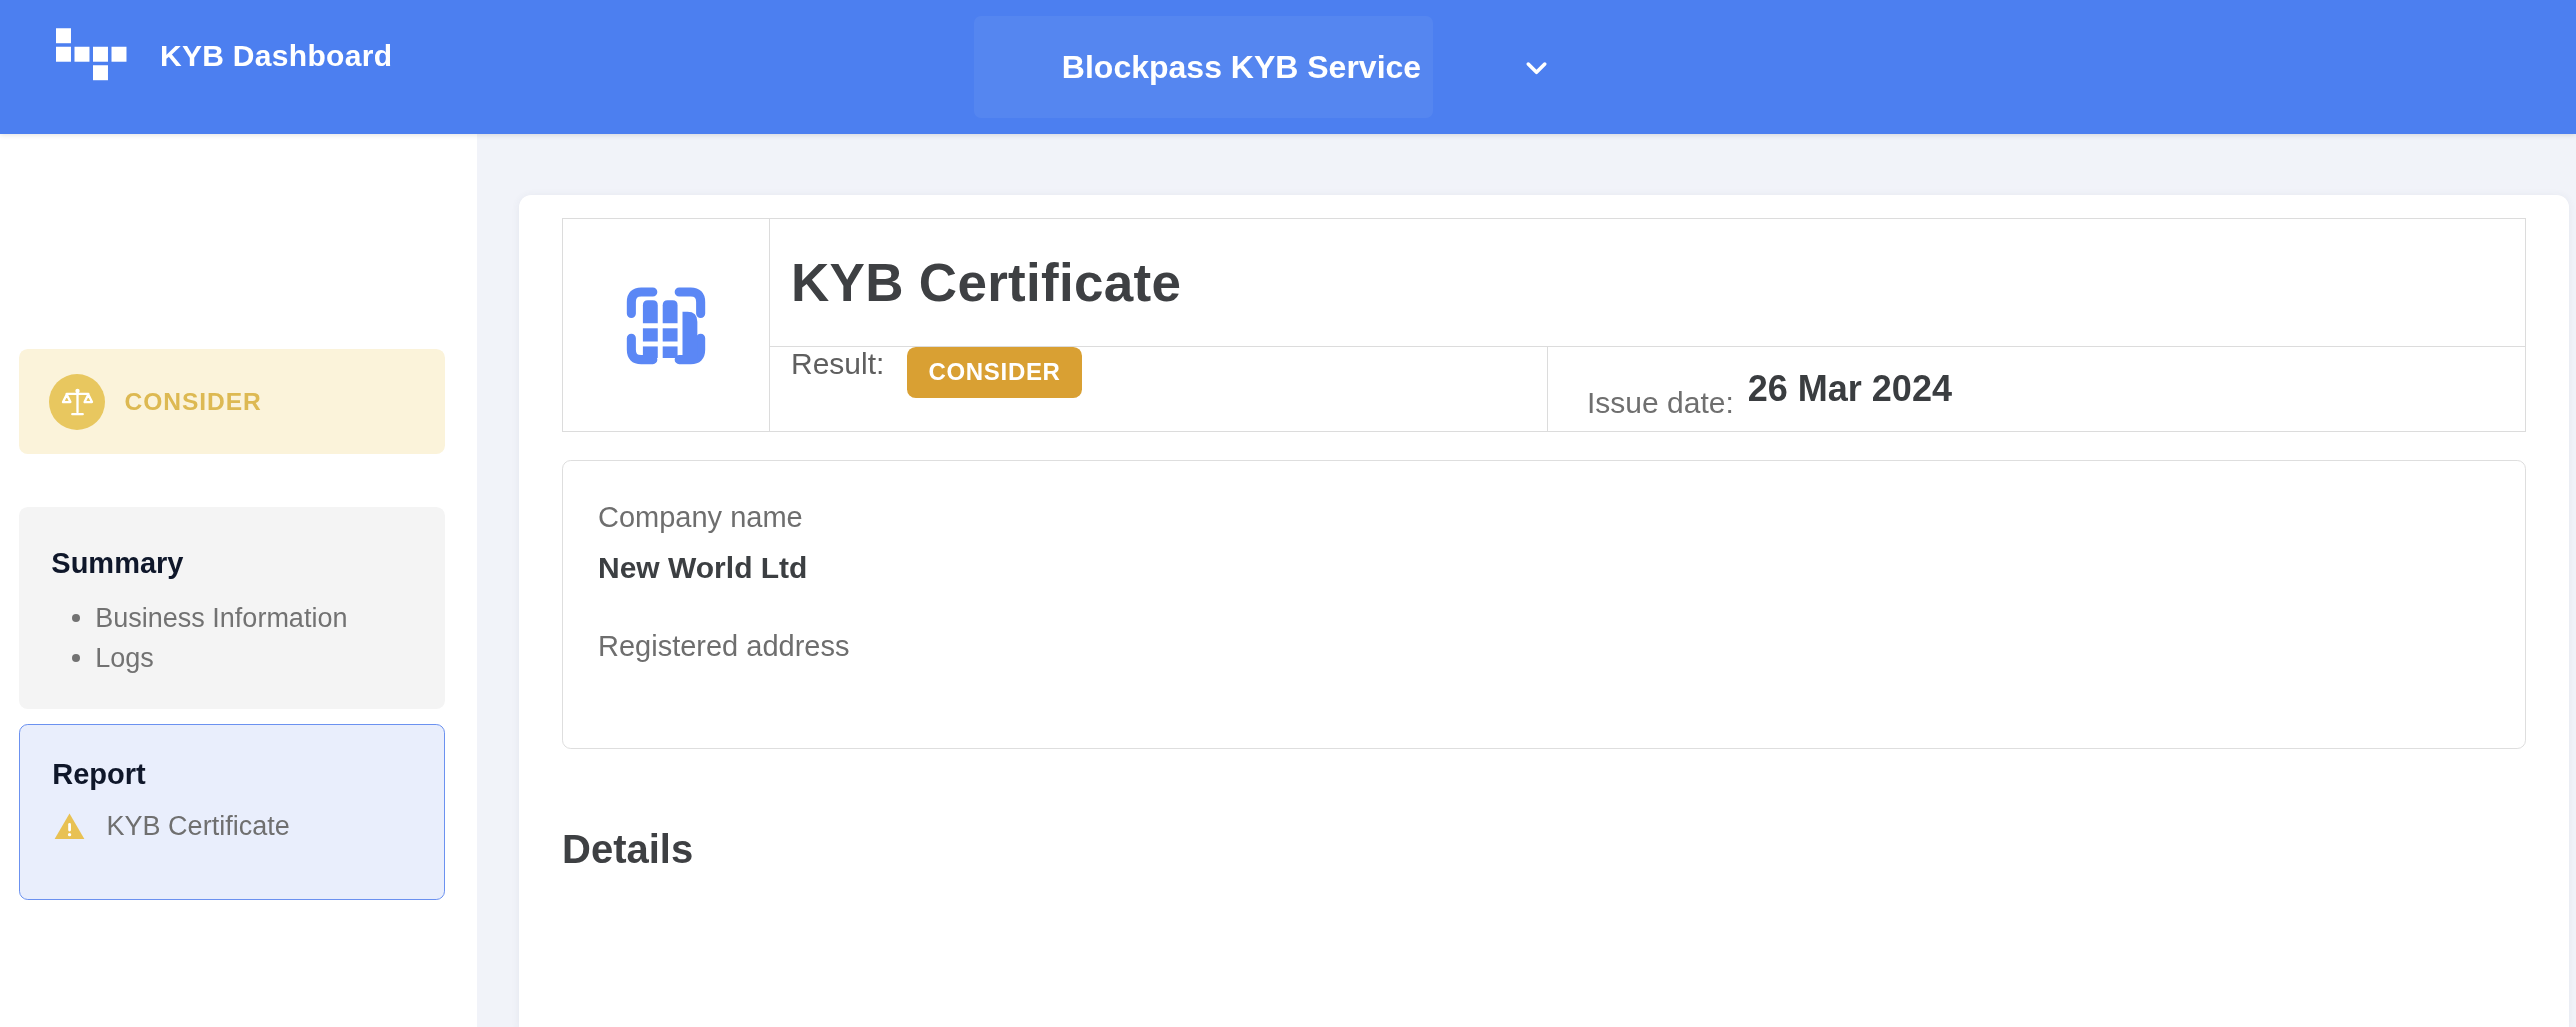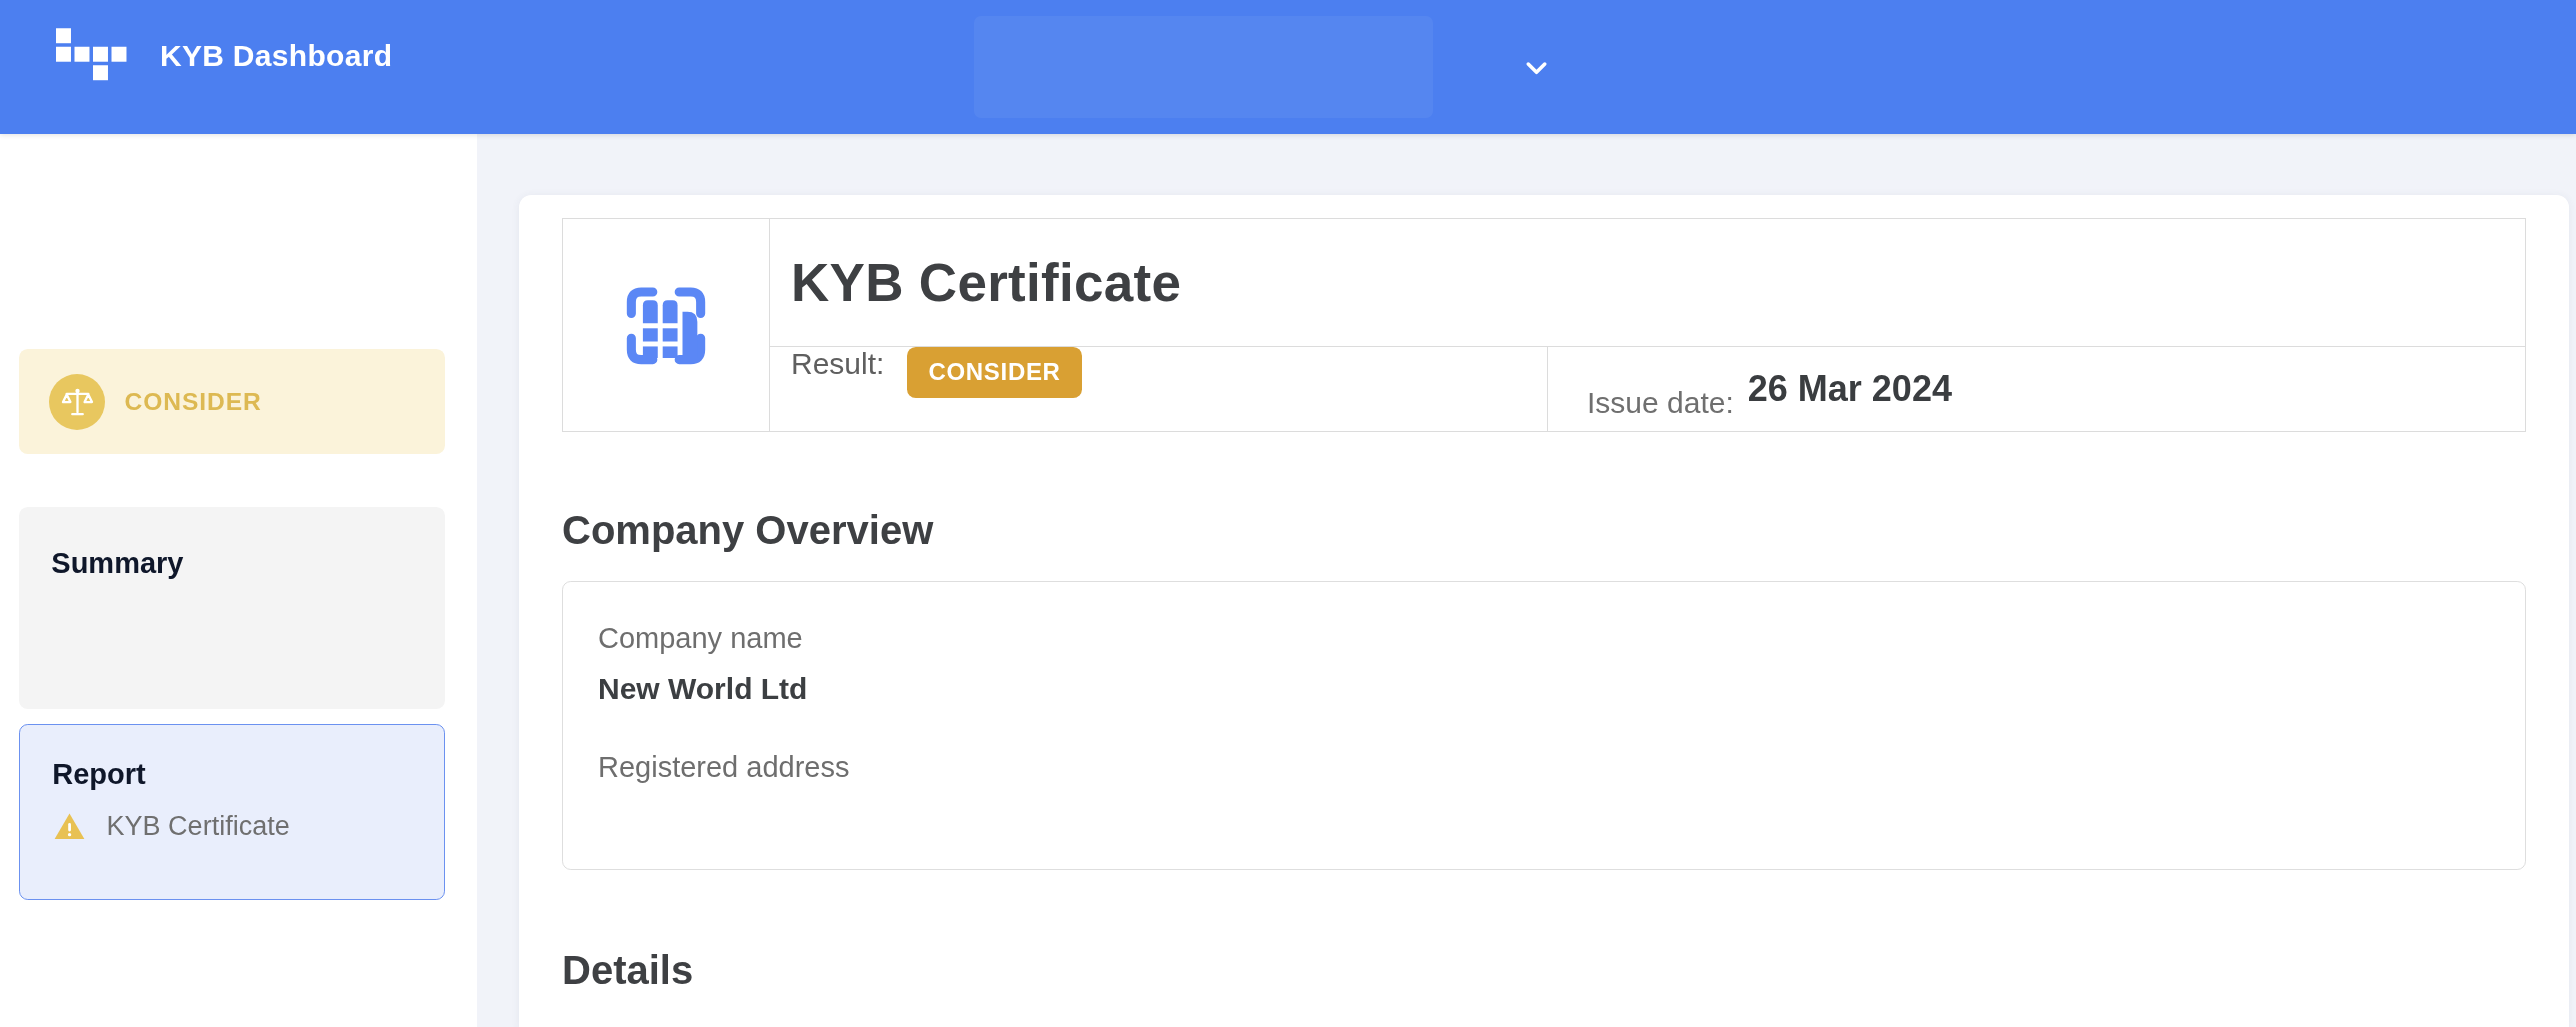--- a/index.html
+++ b/index.html
@@ -128,20 +128,21 @@
         <rect x="42" y="21" width="17" height="17"></rect>
         <rect x="63" y="21" width="17" height="17"></rect>
         <rect x="42" y="42" width="17" height="17"></rect>
       </g>
     </svg>
     <div class="brand-title">KYB Dashboard</div>
   </div>
 
   <div class="service-selector">
     <div class="service-highlight"></div>
+    <div class="service-label">Blockpass KYB Service</div>
     <svg class="service-chevron" viewBox="0 0 24 24" fill="none" stroke="#ffffff" stroke-width="2.6" stroke-linecap="round" stroke-linejoin="round">
       <polyline points="6 9.5 12 15.5 18 9.5"></polyline>
     </svg>
   </div>
 
   <div class="account-menu">
     
     
     
   </div>
@@ -165,20 +166,24 @@
         <circle cx="12" cy="5.2" r="1.4" fill="#ffffff" stroke="none"></circle>
         <path d="M5 7.4 L2.6 12.4 h4.8 Z"></path>
         <path d="M19 7.4 L16.6 12.4 h4.8 Z"></path>
       </svg>
     </span>
     <span class="status-text">CONSIDER</span>
   </div>
 
   <nav class="side-card summary-card">
     <h3>Summary</h3>
+    <ul class="summary-list">
+      <li>Business Information</li>
+      <li>Logs</li>
+    </ul>
   </nav>
 
   <nav class="side-card report-card">
     <h3>Report</h3>
     <div class="report-item">
       <svg viewBox="0 0 24 24">
         <path d="M12 3.1 L22.2 20.6 H1.8 Z" fill="#e8c153"></path>
         <rect x="11.1" y="9.6" width="1.9" height="5.8" rx="0.95" fill="#ffffff"></rect>
         <circle cx="12.05" cy="17.6" r="1.15" fill="#ffffff"></circle>
       </svg>
@@ -219,21 +224,20 @@
           <span class="result-badge">CONSIDER</span>
         </div>
         <div class="issue-cell">
           <span class="issue-label">Issue date:</span>
           <span class="issue-value">26 Mar 2024</span>
         </div>
       </div>
     </div>
   </section>
 
-  <h2 class="section-title overview-title">Company Overview</h2>
 
   <section class="overview-box">
     <div class="ov-col">
       <div class="ov-field">
         <div class="ov-label">Company name</div>
         <div class="ov-value">New World Ltd</div>
       </div>
       <div class="ov-field">
         <div class="ov-label">Registered address</div>
         <div class="ov-value"></div>

